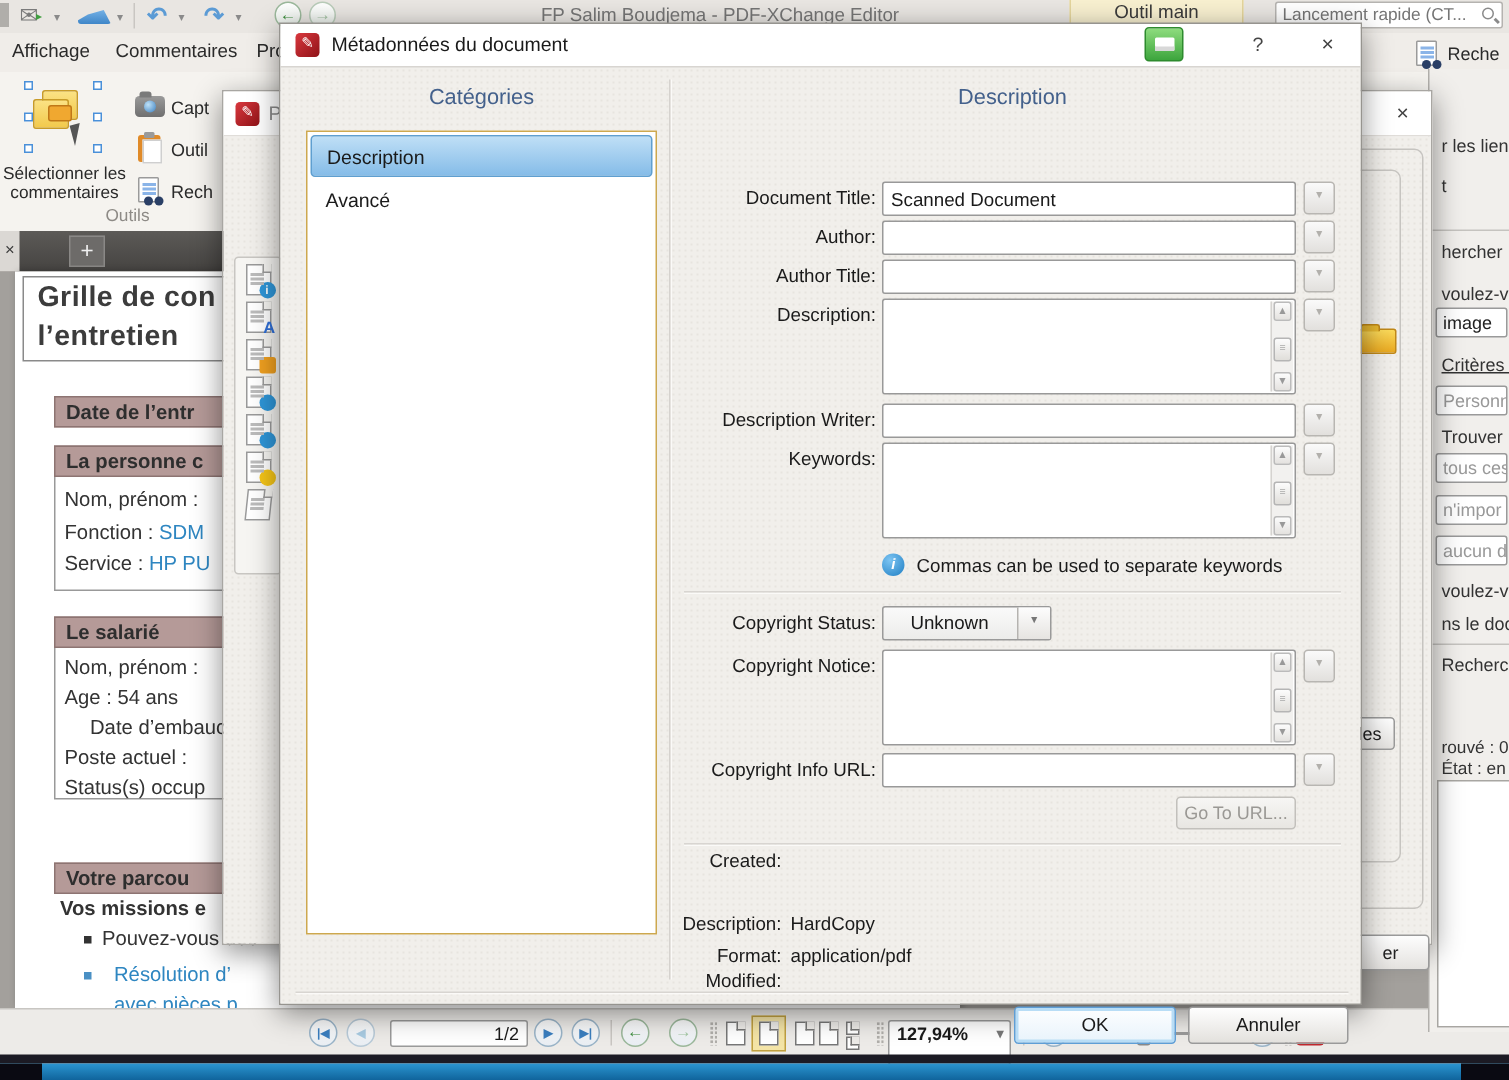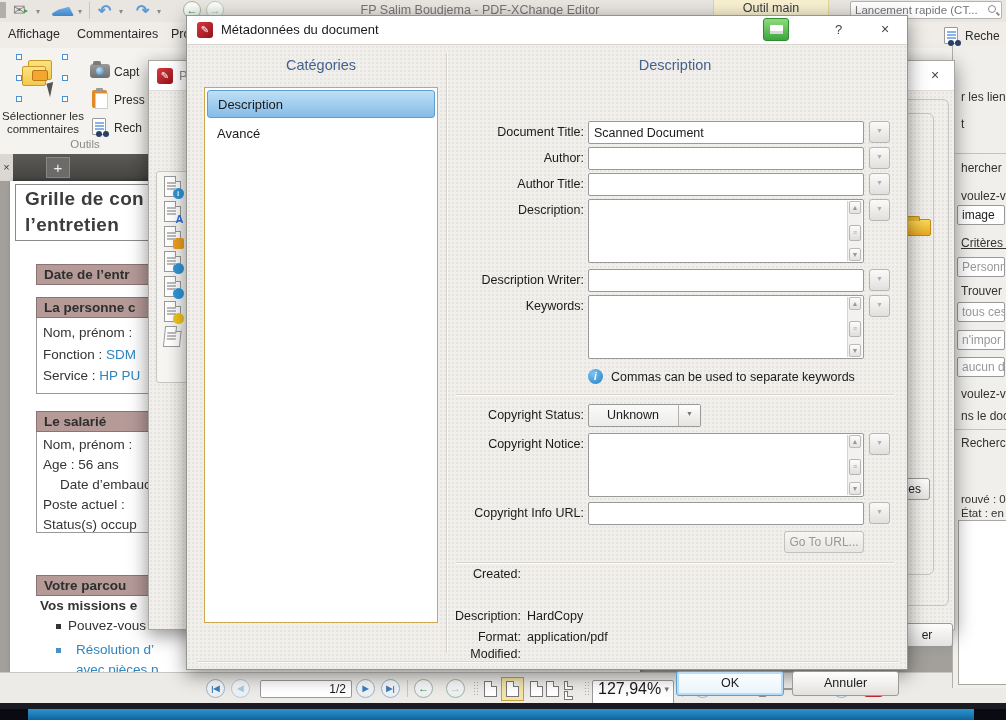--- a/index.html
+++ b/index.html
@@ -67,21 +67,21 @@
   .bullet { position:absolute; width:5px; height:5px; background:#333; }
   .bullet.blue { background:#4a90c4; }
 
   
   .statusbar { position:absolute; left:0; top:672px; width:1006px; height:31px; background:#edebe8; border-top:1px solid #c8c6c2; }
   .nav-circ { position:absolute; top:6px; width:19px; height:19px; border-radius:50%; border:1px solid #9ab4c8; background:linear-gradient(#fdfdfd,#e9eef3); text-align:center; line-height:17px; font-size:8px; color:#3a7ebf; font-weight:bold; }
   .nav-circ.dim { color:#a8cbe2; border-color:#b8cad8; }
   .nav-circ.green { color:#3f8f3f; border-color:#9bb89b; font-size:11px; }
   .nav-circ.green.dim { color:#a5c9a5; }
   .pagebox { position:absolute; left:260px; top:7px; width:92px; height:18px; background:#fff; border:1px solid #9a9a9a; border-radius:2px; text-align:right; padding-right:5px; line-height:16px; font-size:12px; }
-  .zoombox { position:absolute; left:592px; top:7px; width:82px; height:30px; background:#fff; border:1px solid #9a9a9a; border-radius:2px; line-height:16px; font-size:16px; padding-left:5px; }
+  .zoombox { position:absolute; left:592px; top:7px; width:82px; height:30px; background:#fff; border:1px solid #9a9a9a; border-radius:2px; line-height:16px; font-size:12px; padding-left:5px;font-weight:bold; }
   .zoombox::after { content:"▾"; position:absolute; right:4px; top:0px; color:#777; font-size:9px; }
   .layout-ico { position:absolute; top:8px; width:13px; height:16px; background:#fff; border:1px solid #777; }
   .layout-ico::after { content:""; position:absolute; right:-1px; top:-1px; width:5px; height:5px; background:#edebe8; border-left:1px solid #777; border-bottom:1px solid #777; }
   .layout-sel { position:absolute; left:501px; top:4px; width:23px; height:24px; background:#f4e4a6; border:1px solid #c0a040; }
   .grip { position:absolute; top:8px; width:5px; height:16px; background-image:radial-gradient(#b0aeaa 1px, transparent 1px); background-size:3px 3px; }
   .slider-track { position:absolute; left:723px; top:15px; width:104px; height:2px; background:#9a9a9a; }
   .slider-handle { position:absolute; left:758px; top:7px; width:9px; height:17px; background:linear-gradient(#fafafa,#dcdcdc); border:1px solid #8a8a8a; border-radius:2px; }
   .pdf-ico { position:absolute; left:864px; top:6px; width:19px; height:18px; background:#c0282e; border-radius:3px; color:#fff; text-align:center; line-height:18px; font-size:10px; }
   .strip-dark { position:absolute; left:0; top:703px; width:1006px; height:6px; background:#1c1b24; }
   .strip-blue { position:absolute; left:0; top:709px; width:1006px; height:11px; background:linear-gradient(#2b95d0,#10649c); }
@@ -207,21 +207,21 @@
         <span class="cpage" style="left:6px;top:0;"></span>
         <span class="cpage" style="left:0;top:6px;"></span>
         <span class="bubble"></span>
         <span class="cursor-arrow"></span>
       </div>
       <div class="tool-caption">Sélectionner les commentaires</div>
     </div>
     <span class="camera" style="left:90px;top:16px;"></span>
     <span class="small-tool-label" style="left:114px;top:17px;">Capt</span>
     <span class="clip" style="left:92px;top:42px;"></span>
-    <span class="small-tool-label" style="left:114px;top:45px;">Press</span>
+    <span class="small-tool-label" style="left:114px;top:45px;">Outil</span>
     <span class="docb" style="left:92px;top:70px;">
         <i></i>
       </span>
     <span class="small-tool-label" style="left:114px;top:73px;">Rech</span>
     <div class="group-label">Outils</div>
   </div>
 
   <div class="tabbar">
     <span class="tab-close">×</span>
     <span class="tab-add">+</span>
@@ -235,21 +235,21 @@
       </div>
       <div class="mauve" style="top:83px;">Date de l’entr</div>
       <div class="doc-box" style="top:116px;height:97px;"></div>
       <div class="mauve" style="top:116px;">La personne c</div>
       <div class="doc-line" style="top:144px;">Nom, prénom :</div>
       <div class="doc-line" style="top:166px;"><span>Fonction : </span><span class="doc-blue">SDM</span></div>
       <div class="doc-line" style="top:187px;"><span>Service : </span><span class="doc-blue">HP PU</span></div>
       <div class="doc-box" style="top:230px;height:122px;"></div>
       <div class="mauve" style="top:230px;">Le salarié</div>
       <div class="doc-line" style="top:256px;">Nom, prénom :</div>
-      <div class="doc-line" style="top:276px;">Age : 56 ans</div>
+      <div class="doc-line" style="top:276px;">Age : 54 ans</div>
       <div class="doc-line" style="top:296px;margin-left:17px;">Date d’embauc</div>
       <div class="doc-line" style="top:316px;">Poste actuel :</div>
       <div class="doc-line" style="top:336px;">Status(s) occup</div>
       <div class="mauve" style="top:394px;">Votre parcou</div>
       <div class="doc-line" style="top:417px;left:30px;font-weight:bold;">Vos missions e</div>
       <span class="bullet" style="left:46px;top:443px;"></span>
       <div class="doc-line" style="top:437px;left:58px;">Pouvez-vous déc</div>
       <span class="bullet blue" style="left:46px;top:467px;"></span>
       <div class="doc-line doc-blue" style="top:461px;left:66px;">Résolution d’</div>
       <div class="doc-line doc-blue" style="top:481px;left:66px;">avec pièces p</div>

